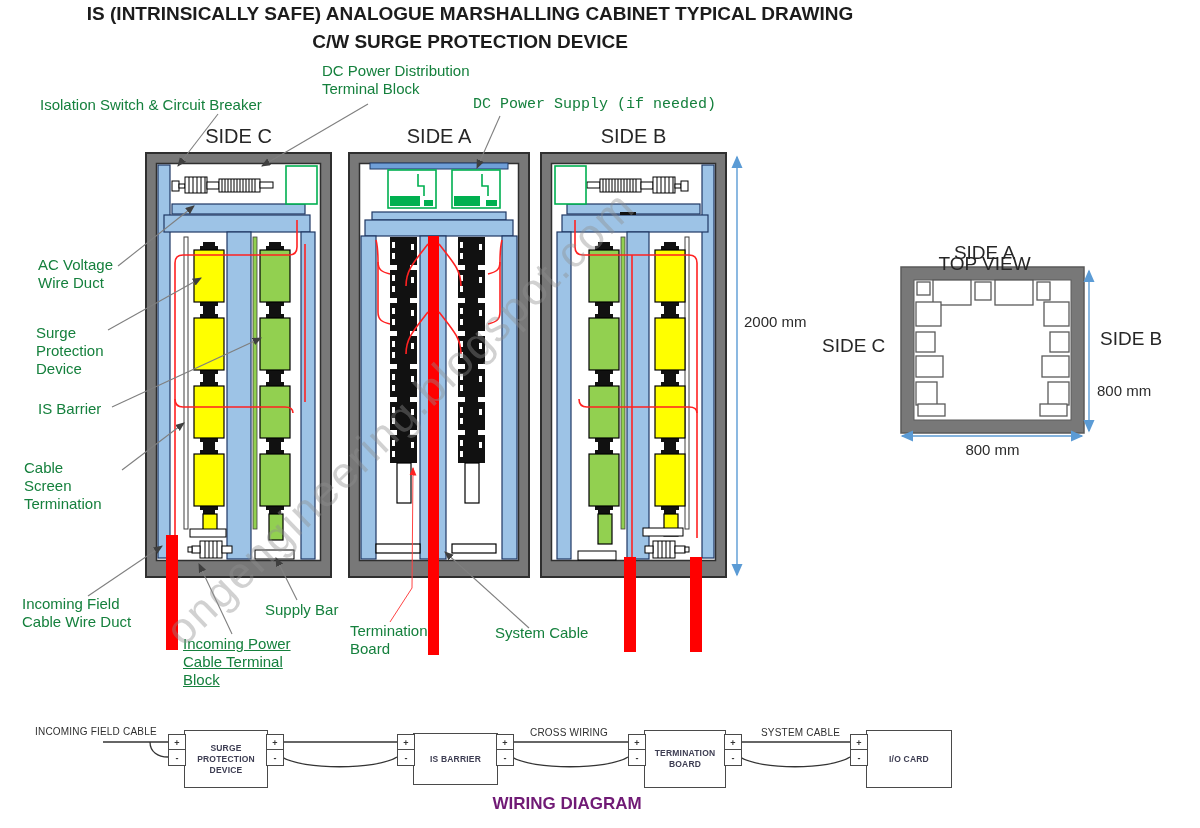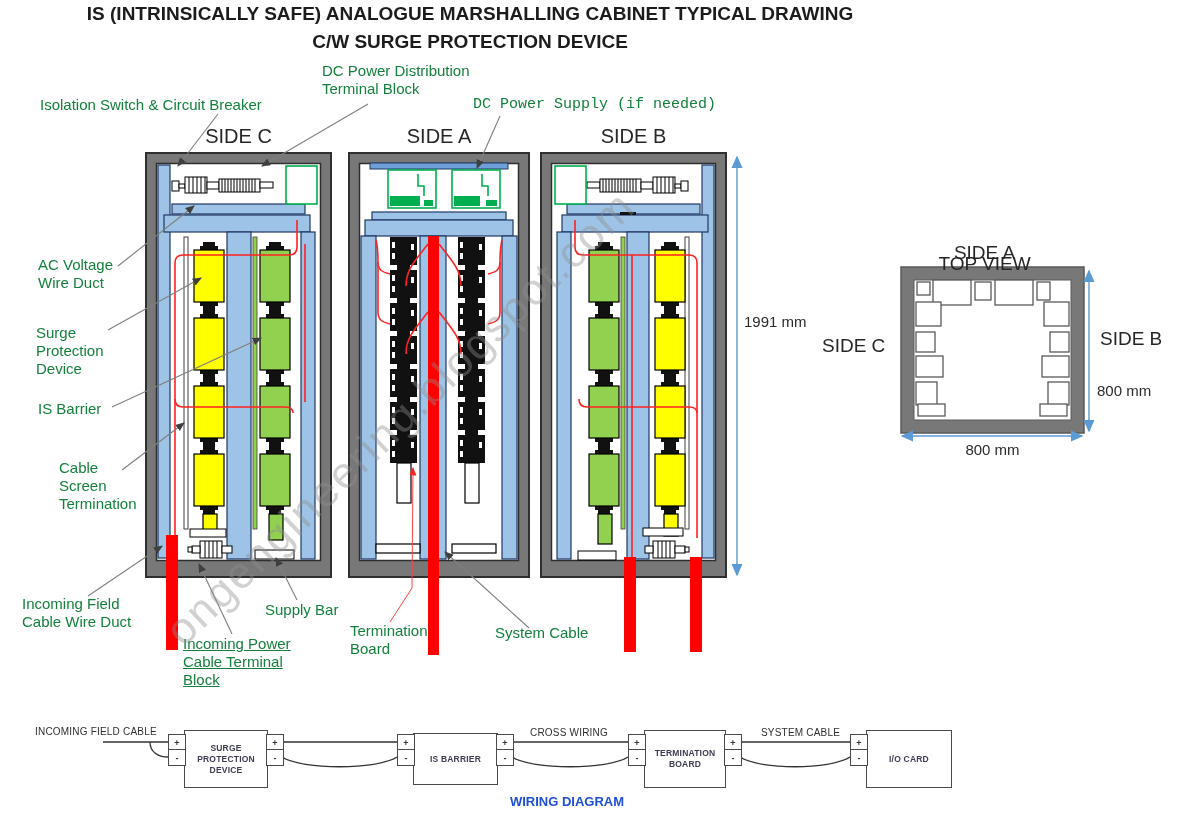--- a/index.html
+++ b/index.html
@@ -16,21 +16,21 @@
       opacity:.40;z-index:9;pointer-events:none;}
   svg.layer{position:absolute;}
   .wblock{position:absolute;border:1.3px solid #4a4a4a;background:#fff;display:flex;
           align-items:center;justify-content:center;text-align:center;font-size:8.5px;
           font-weight:bold;color:#3d3d52;line-height:11px;white-space:pre-line;
           letter-spacing:.2px;z-index:4;}
   .term{position:absolute;width:16px;height:15px;border:1.1px solid #4a4a4a;background:#fff;
         font-size:9px;font-weight:bold;color:#333;display:flex;align-items:center;
         justify-content:center;z-index:4;}
   .wlbl{position:absolute;font-size:10px;font-weight:normal;color:#2f2f2f;letter-spacing:.2px;z-index:5;}
-  .wd-title{position:absolute;font-size:13px;font-weight:600;color:#1d4ed8;text-align:center;}
+  .wd-title{position:absolute;font-size:17px;font-weight:600;color:#701a75;text-align:center;}
 </style>
 </head>
 <body>
 
 <div class="canvas">
 
   <div class="abs ttl" style="left:0;top:3px;width:940px;">
     <div>IS (INTRINSICALLY SAFE) ANALOGUE MARSHALLING CABINET TYPICAL DRAWING</div>
     <div style="margin-top:6px;">C/W SURGE PROTECTION DEVICE</div>
   </div>
@@ -448,33 +448,33 @@
   <div class="lbl" style="left:473px;top:96px;font-family:Liberation Mono, monospace;">DC Power Supply (if needed)</div>
   <div class="side-lbl" style="left:145px;top:125px;width:187px;">SIDE C</div>
   <div class="side-lbl" style="left:348px;top:125px;width:182px;">SIDE A</div>
   <div class="side-lbl" style="left:540px;top:125px;width:187px;">SIDE B</div>
   <div class="lbl" style="left:38px;top:256px;">AC Voltage
 Wire Duct</div>
   <div class="lbl" style="left:36px;top:324px;">Surge
 Protection
 Device</div>
   <div class="lbl" style="left:38px;top:400px;">IS Barrier</div>
-  <div class="lbl" style="left:24px;top:459px;margin-left:35px;">Cable
+  <div class="lbl" style="left:24px;top:459px;">Cable
 Screen
 Termination</div>
   <div class="lbl" style="left:22px;top:595px;">Incoming Field
 Cable Wire Duct</div>
   <div class="lbl" style="left:265px;top:601px;">Supply Bar</div>
   <div class="lbl" style="left:183px;top:635px;text-decoration:underline;">Incoming Power
 Cable Terminal
 Block</div>
   <div class="lbl" style="left:350px;top:622px;">Termination
 Board</div>
   <div class="lbl" style="left:495px;top:624px;">System Cable</div>
-  <div class="dim-lbl" style="left:744px;top:313px;">1991 mm</div>
+  <div class="dim-lbl" style="left:744px;top:313px;">2000 mm</div>
 
   <div class="side-lbl" style="left:892px;top:205px;width:185px;font-size:19px;margin-top:48px;">TOP VIEW</div>
   <div class="side-lbl" style="left:892px;top:242px;width:185px;font-size:19px;">SIDE A</div>
   <div class="side-lbl" style="left:822px;top:335px;font-size:19px;">SIDE C</div>
   <div class="side-lbl" style="left:1100px;top:328px;font-size:19px;">SIDE B</div>
   <div class="dim-lbl" style="left:1097px;top:382px;">800 mm</div>
   <div class="dim-lbl" style="left:900px;top:441px;width:185px;text-align:center;">800 mm</div>
 
   <svg class="layer" style="left:0;top:720px;z-index:3;" width="1200" height="85" viewBox="0 0 1200 85">
     <g stroke="#333" stroke-width="1.3" fill="none">

